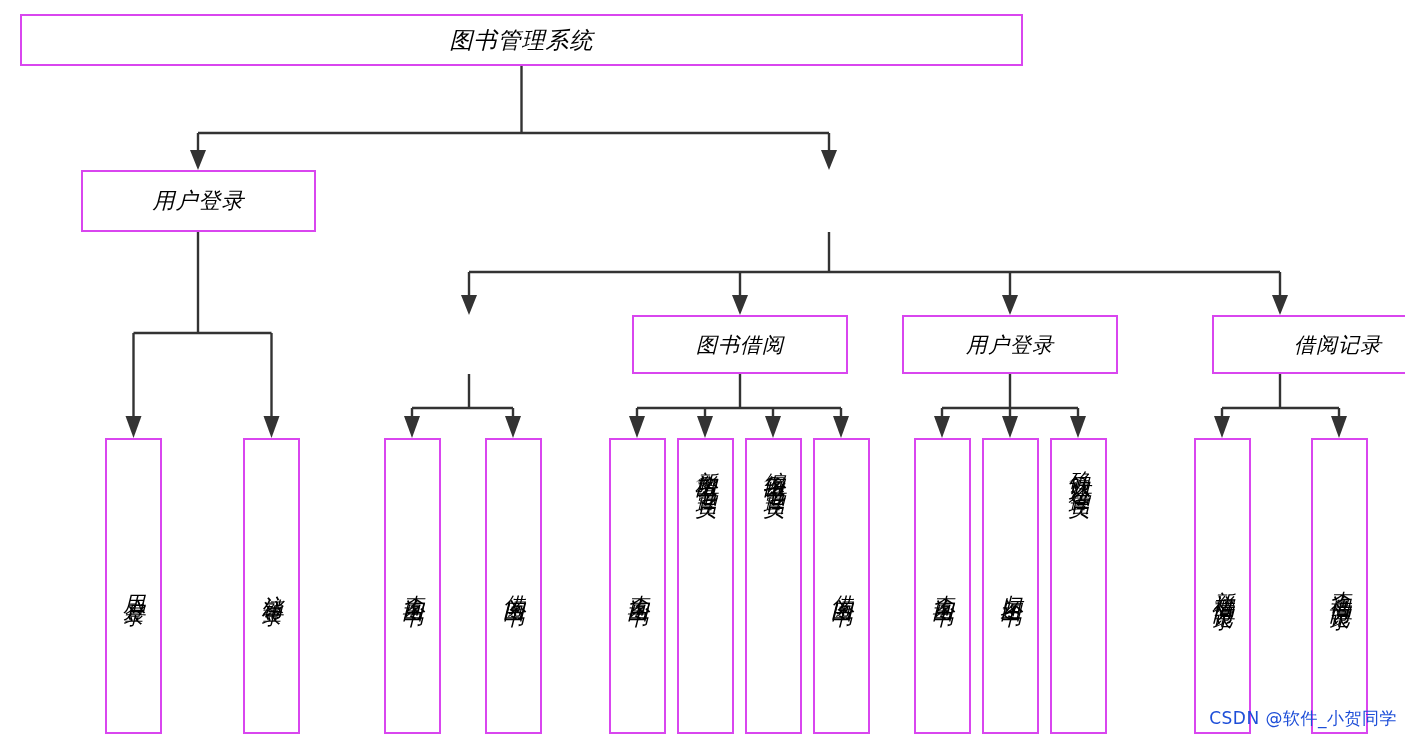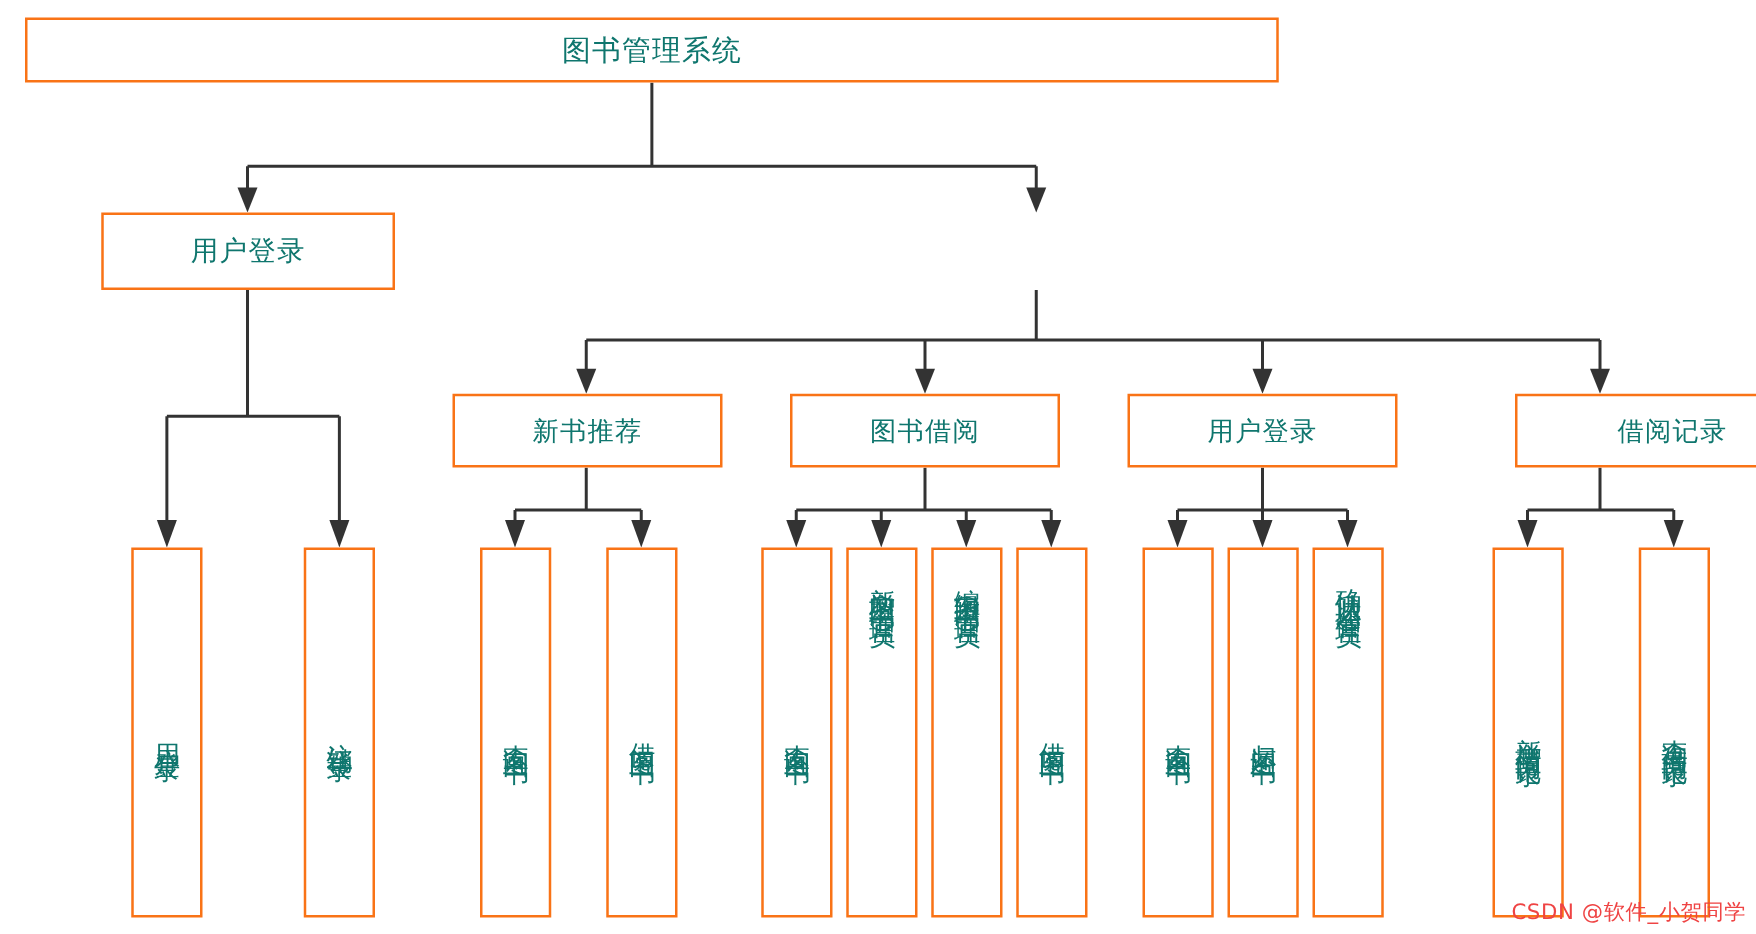--- a/index.html
+++ b/index.html
@@ -20,27 +20,28 @@
     left: 0;
     top: 0;
     width: 1405px;
     height: 747px;
   }
 
   
   .node {
     position: absolute;
     box-sizing: border-box;
-    border: 2px solid #f97316;
+    border: 2px solid #d946ef;
     background: #ffffff;
     display: flex;
     align-items: center;
     justify-content: center;
-    color: #0f766e;
+    color: #000000;
     z-index: 3;
+    font-style: italic;
   }
   .node .label {
     white-space: pre;
     letter-spacing: 1px;
   }
 
   
   .node.root { font-size: 23px; }
   
   .node.lvl2 { font-size: 22px; }
@@ -80,23 +81,23 @@
     stroke: #333333;
     stroke-width: 2.4;
     fill: none;
   }
   #wires polygon { fill: #333333; }
 
   
   #watermark {
     position: absolute;
     right: 8px;
-    bottom: 6px;
+    bottom: 17px;
     font-size: 17px;
-    color: #ef4444;
+    color: #1d4ed8;
     letter-spacing: 0.5px;
     white-space: pre;
     z-index: 5;
   }
 </style>
 </head>
 <body>
 
 <div id="diagram">
 
@@ -164,23 +165,20 @@
   </svg>
 
   <div class="node root" style="left:20px; top:14px; width:1003px; height:52px;">
     <span class="label">图书管理系统</span>
   </div>
 
   <div class="node lvl2" style="left:81px; top:170px; width:235px; height:62px;">
     <span class="label">用户登录</span>
   </div>
 
-  <div class="node lvl3" style="left:362px; top:315px; width:216px; height:59px;">
-    <span class="label">新书推荐</span>
-  </div>
   <div class="node lvl3" style="left:632px; top:315px; width:216px; height:59px;">
     <span class="label">图书借阅</span>
   </div>
   <div class="node lvl3" style="left:902px; top:315px; width:216px; height:59px;">
     <span class="label">用户登录</span>
   </div>
   <div class="node lvl3" style="left:1212px; top:315px; width:252px; height:59px;">
     <span class="label">借阅记录</span>
   </div>
 

